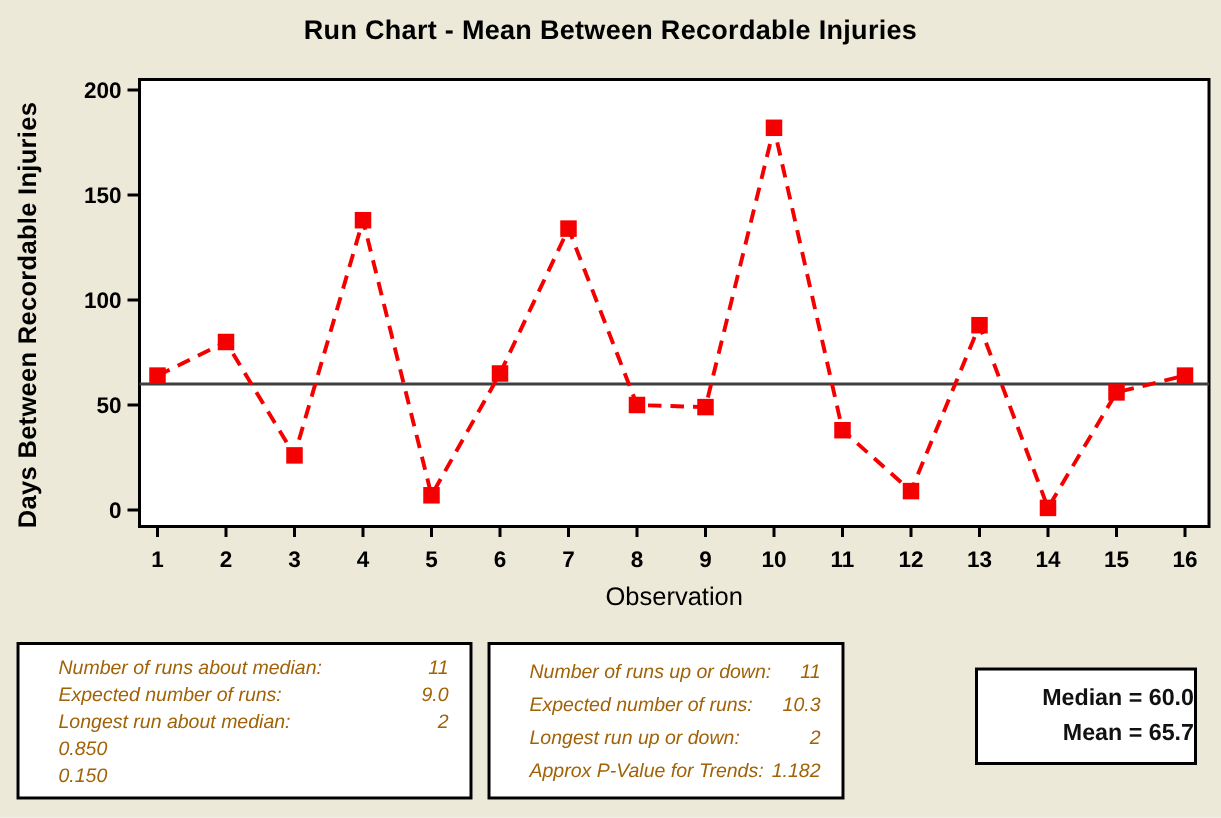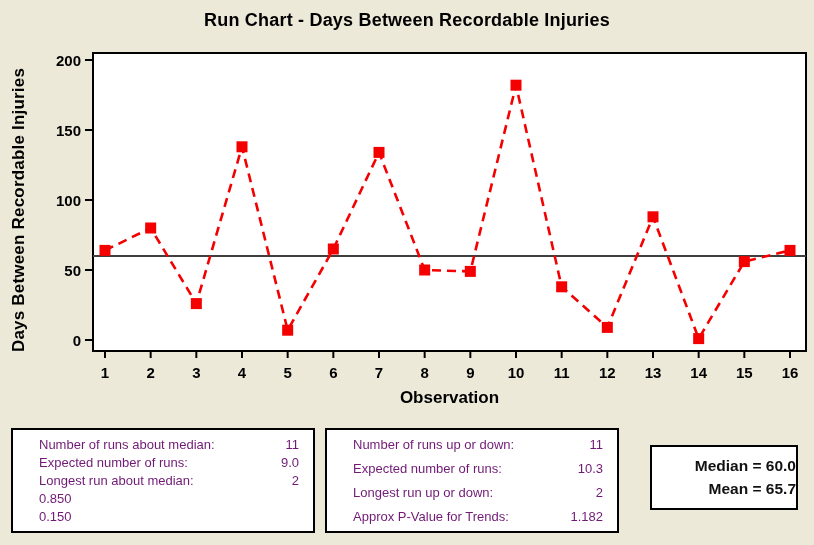--- a/index.html
+++ b/index.html
@@ -12,51 +12,51 @@
     position:absolute;top:10px;left:0;width:814px;text-align:center;
     font-size:18px;font-weight:bold;letter-spacing:.2px;
   }
   .y-axis-title{
     position:absolute;left:19px;top:210px;
     transform:translate(-50%,-50%) rotate(-90deg);
     white-space:nowrap;font-size:17px;font-weight:bold;letter-spacing:.2px;
   }
   .x-axis-title{
     position:absolute;left:93px;top:388px;width:713px;text-align:center;
-    font-size:17px;font-weight:bold;
+    font-size:17px;font-weight:normal;
   }
   svg{position:absolute;left:0;top:0;}
   svg text.tick{
     font-family:"Liberation Sans",sans-serif;
     font-size:15px;font-weight:bold;fill:#000;
   }
   .statbox{
     position:absolute;background:#ffffff;border:2px solid #000;
     box-sizing:border-box;display:flex;flex-direction:column;
     justify-content:space-around;padding:6px 14px 6px 26px;
   }
   .srow{display:flex;justify-content:space-between;align-items:baseline;
-    font-size:13px;color:#701a75;line-height:17px;}
+    font-size:13px;color:#a16207;line-height:17px;font-style:italic;}
   .slabel{white-space:nowrap;}
   .sval{white-space:nowrap;text-align:right;}
   .box-left{left:11px;top:428px;width:304px;height:105px;}
-  .box-mid{left:325px;top:428px;width:294px;height:105px;justify-content:space-between;}
+  .box-mid{left:325px;top:428px;width:238px;height:105px;}
   .summarybox{
     position:absolute;left:650px;top:445px;width:148px;height:65px;
     background:#ffffff;border:2px solid #000;box-sizing:border-box;
     display:flex;flex-direction:column;justify-content:center;gap:5px;
     padding-left:13px;font-size:15.5px;font-weight:bold;color:#111;text-align:right;
   }
 </style>
 </head>
 <body>
 
 <div class="screen">
 
-  <div class="chart-title">Run Chart - Days Between Recordable Injuries</div>
+  <div class="chart-title">Run Chart - Mean Between Recordable Injuries</div>
 
   <div class="y-axis-title">Days Between Recordable Injuries</div>
 
   <svg id="chart" width="814" height="420">
       <rect x="93" y="53" width="713" height="298" fill="#ffffff" stroke="#000" stroke-width="2"></rect>
       <line x1="85" y1="340" x2="93" y2="340" stroke="#000" stroke-width="2"></line>
       <text x="81" y="345.5" text-anchor="end" class="tick">0</text>
       <line x1="85" y1="270" x2="93" y2="270" stroke="#000" stroke-width="2"></line>
       <text x="81" y="275.5" text-anchor="end" class="tick">50</text>
       <line x1="85" y1="200" x2="93" y2="200" stroke="#000" stroke-width="2"></line>

